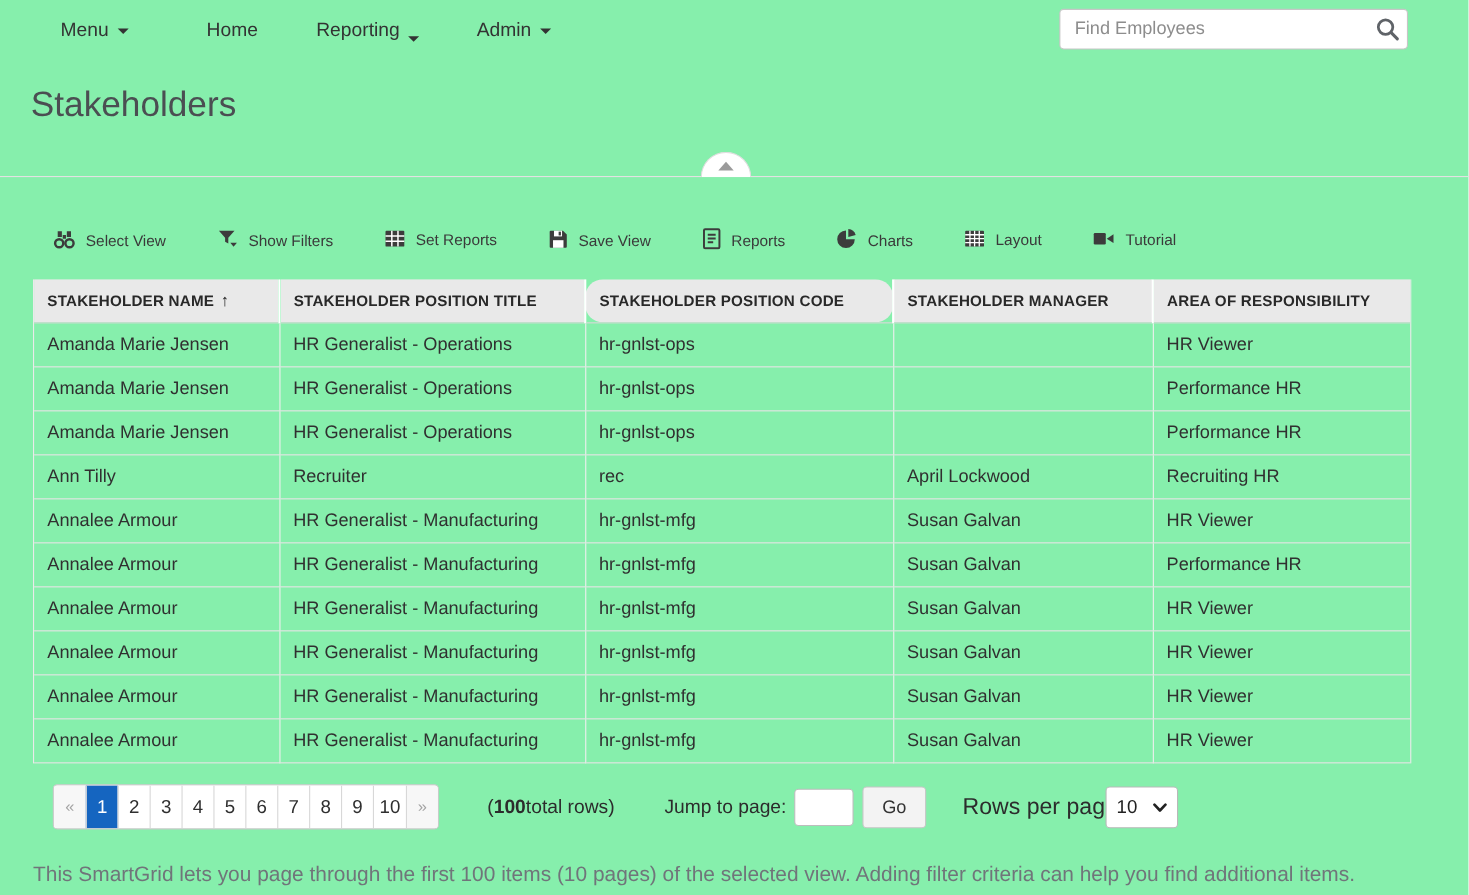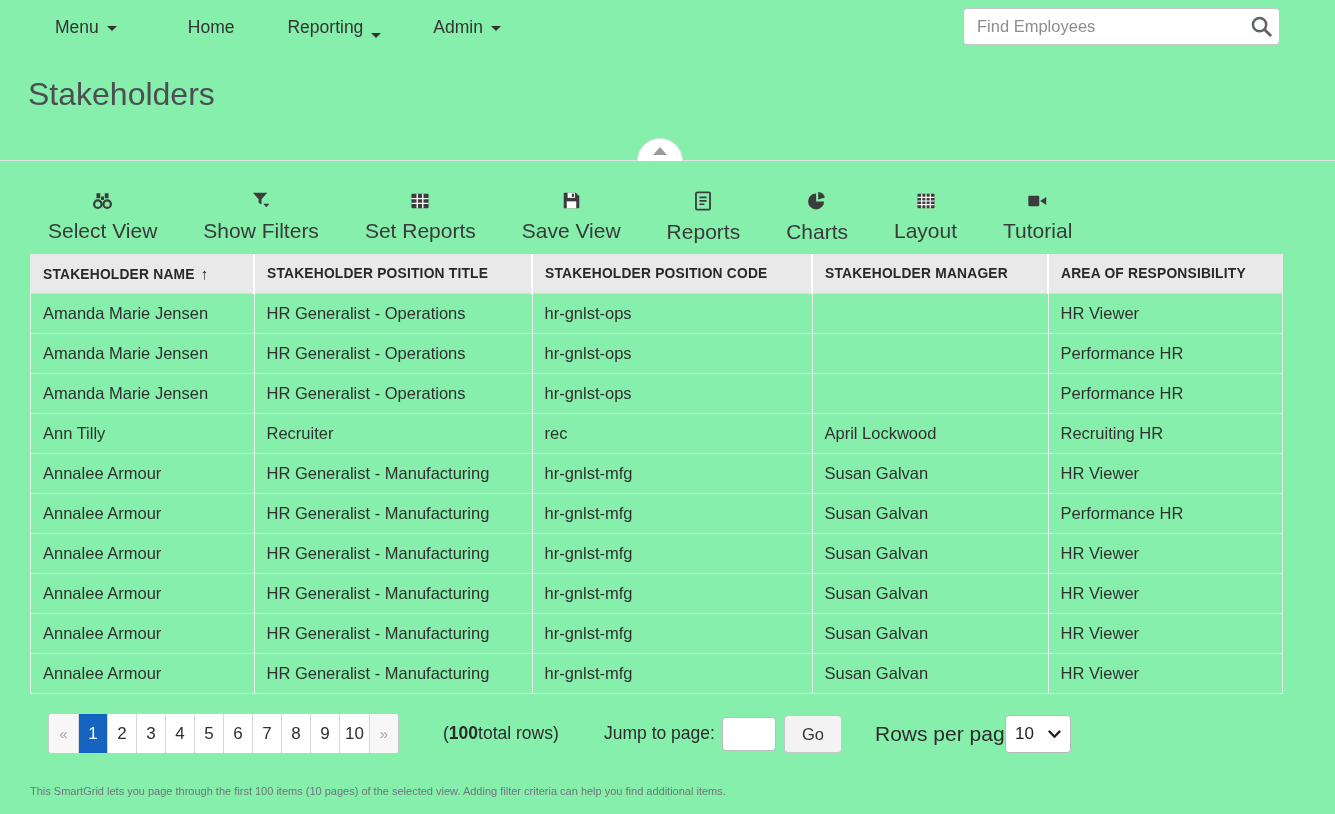--- a/index.html
+++ b/index.html
@@ -29,34 +29,34 @@
   .page-title { position:absolute; top:76px; left:28px; font-size:32px; font-weight:400; color:#4b4e52; }
   .divider { position:absolute; top:160px; left:0; width:1335px; height:0; border-top:1px solid #e2e2e2; }
   .collapse-handle { position:absolute; top:138px; left:637px; width:46px; height:23px; background:#fff;
                      border:1px solid #dedede; border-bottom:none; border-radius:23px 23px 0 0;
                      display:flex; align-items:flex-end; justify-content:center; cursor:pointer; }
   .collapse-tri { width:0; height:0; border-left:7px solid transparent; border-right:7px solid transparent;
                   border-bottom:8px solid #9b9b9b; margin-bottom:6px; }
 
   
   .toolbar { position:absolute; top:199px; left:48px; height:36px; display:flex; align-items:center; gap:46px; }
-  .tool { display:flex; align-items:center; gap:9px; font-size:21px; color:#3a3a3a; cursor:pointer; white-space:nowrap;flex-direction:column; }
+  .tool { display:flex; align-items:flex-end; gap:9px; font-size:14px; color:#3a3a3a; cursor:pointer; white-space:nowrap; }
   .ticon { display:flex; align-items:center; }
   .ticon svg { display:block; }
 
   
   .grid-wrap { position:absolute; top:254px; left:30px; width:1253px; border-left:1px solid #eaeaea; border-right:1px solid #eaeaea; }
   table.grid { width:100%; border-collapse:collapse; table-layout:fixed; }
   .grid th { background:#e9e9e9; height:39px; padding:0 12px; text-align:left; font-size:13.8px;
              font-weight:700; color:#282828; letter-spacing:.2px; border-right:2px solid #ffffff;
              border-bottom:1px solid #d9d9d9; white-space:nowrap; overflow:hidden; cursor:pointer; }
   .grid th:last-child { border-right:none; }
   .grid th:nth-child(1), .grid td:nth-child(1) { width:223px; }
   .grid th:nth-child(2), .grid td:nth-child(2) { width:278px; }
-  .grid th:nth-child(3), .grid td:nth-child(3) { width:280px; }
+  .grid th:nth-child(3), .grid td:nth-child(3) { width:280px;border-radius:16px; }
   .grid th:nth-child(4), .grid td:nth-child(4) { width:236px; }
   .grid td { height:40px; padding:0 12px; font-size:16.5px; color:#303030;
              border-bottom:1px solid #e5e5e5; border-right:1px solid #efefef; white-space:nowrap; overflow:hidden; }
   .grid td:last-child { border-right:none; }
   .sort-arrow { font-size:15px; margin-left:6px; font-weight:700; color:#222; }
 
   
   .pager { position:absolute; top:713px; left:48px; height:41px; display:inline-flex;
            border:1px solid #c9c9c9; border-radius:4px; overflow:hidden; background:#fff; }
   .page-btn { min-width:29px; padding:0 5px; display:flex; align-items:center; justify-content:center;
@@ -77,21 +77,21 @@
                background:#f3f3f3; border:1px solid #c6c6c6; border-radius:4px;
                font-size:16.5px; color:#333; display:flex; align-items:center; cursor:pointer; }
   .rpp-label { position:absolute; top:713px; left:875px; height:41px; display:flex; align-items:center;
                font-size:21px; color:#2c2c2c; }
   .rpp-select { position:absolute; top:715px; left:1005px; width:66px; height:38px;
                 border:1px solid #b9b9b9; border-radius:4px; background:#fff; display:flex;
                 align-items:center; justify-content:space-between; padding:0 9px; font-size:17px;
                 color:#222; cursor:pointer; }
 
   
-  .grid-note { position:absolute; top:785px; left:30px; font-size:11px; color:#70757a; }
+  .grid-note { position:absolute; top:785px; left:30px; font-size:19px; color:#70757a; }
 </style>
 </head>
 <body>
 
 <div id="app">
 
   <div class="top-nav">
       <div class="nav-item">
         <span>Menu</span>
         <span class="caret"></span>

